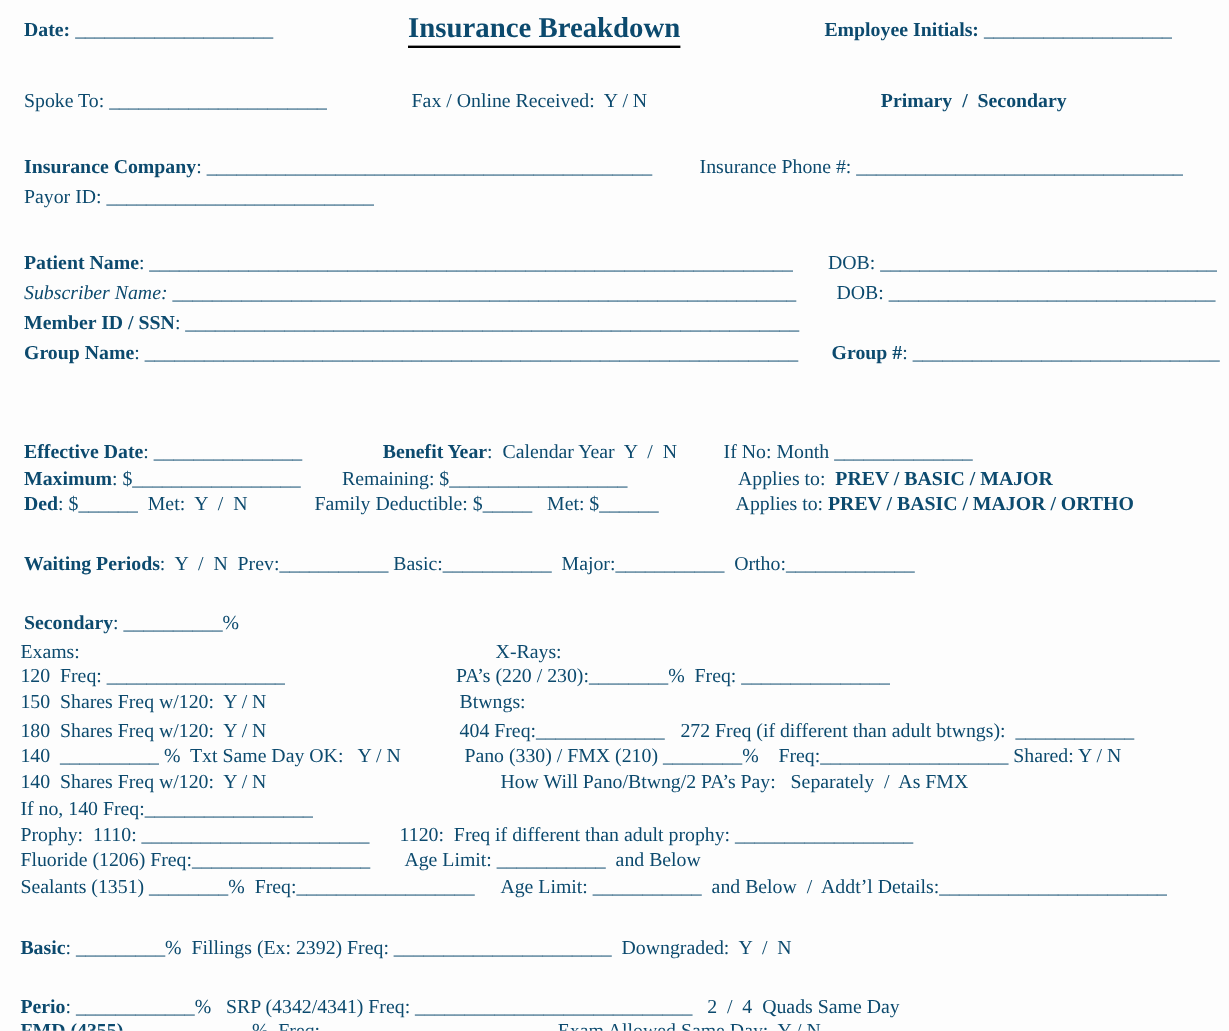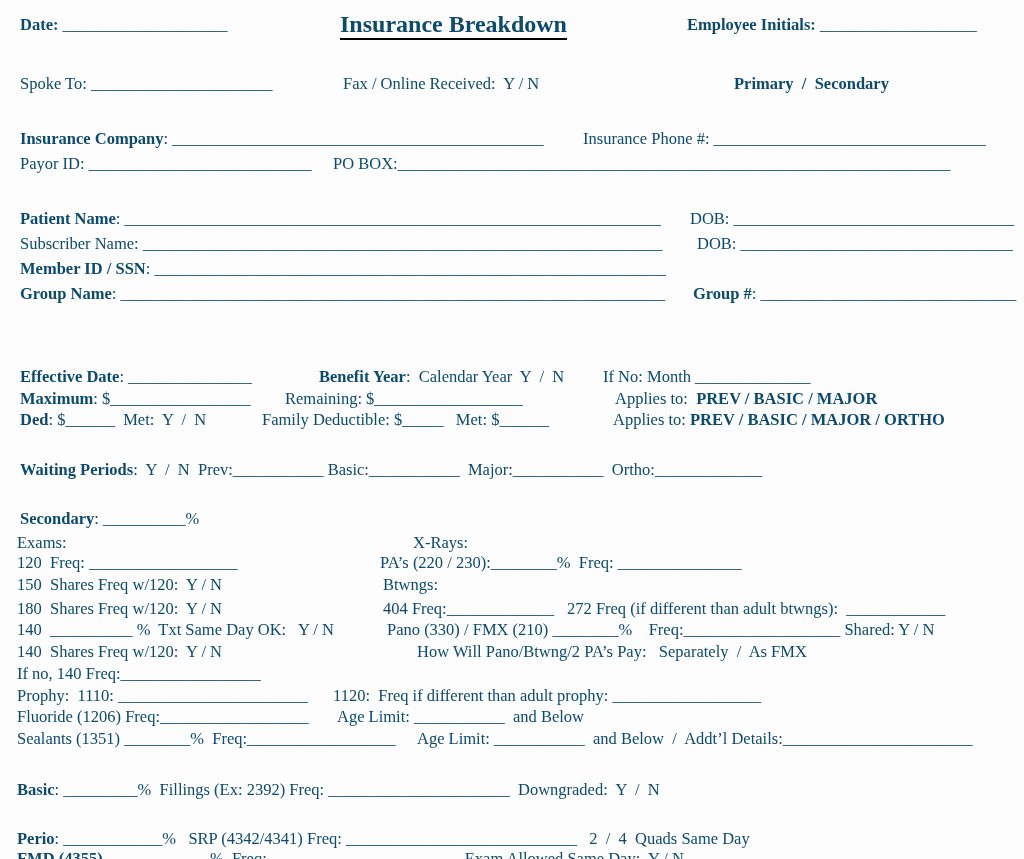--- a/index.html
+++ b/index.html
@@ -35,25 +35,24 @@
   <div class="c" style="top:11px;left:340px;"><span class="title">Insurance Breakdown</span></div>
   <div class="c" style="top:15px;left:687px;"><span class="b">Employee Initials:</span><span> ___________________</span></div>
 
   <div class="c" style="top:74px;left:20px;">Spoke To: ______________________</div>
   <div class="c" style="top:74px;left:343px;">Fax / Online Received:  Y / N</div>
   <div class="c b" style="top:74px;left:690px;margin-left:44px;">Primary  /  Secondary</div>
 
   <div class="c" style="top:129px;left:20px;"><span class="b">Insurance Company</span><span>: _____________________________________________</span></div>
   <div class="c" style="top:129px;left:583px;">Insurance Phone #: _________________________________</div>
   <div class="c" style="top:154px;left:20px;">Payor ID: ___________________________</div>
-  <div class="c" style="top:154px;left:333px;">PO BOX:___________________________________________________________________</div>
 
   <div class="c" style="top:209px;left:20px;"><span class="b">Patient Name</span><span>: _________________________________________________________________</span></div>
   <div class="c" style="top:209px;left:690px;">DOB: __________________________________</div>
-  <div class="c" style="top:234px;left:20px;">Subscriber Name: _______________________________________________________________</div>
+  <div class="c" style="top:234px;left:20px;font-style:italic;">Subscriber Name: _______________________________________________________________</div>
   <div class="c" style="top:234px;left:697px;">DOB: _________________________________</div>
   <div class="c" style="top:259px;left:20px;"><span class="b">Member ID / SSN</span><span>: ______________________________________________________________</span></div>
   <div class="c" style="top:284px;left:20px;"><span class="b">Group Name</span><span>: __________________________________________________________________</span></div>
   <div class="c" style="top:284px;left:693px;"><span class="b">Group #</span><span>: _______________________________</span></div>
 
   <div class="c" style="top:367px;left:20px;"><span class="b">Effective Date</span><span>: _______________</span></div>
   <div class="c" style="top:367px;left:319px;"><span class="b">Benefit Year</span><span>:  Calendar Year  Y  /  N</span></div>
   <div class="c" style="top:367px;left:603px;">If No: Month ______________</div>
 
   <div class="c" style="top:389px;left:20px;"><span class="b">Maximum</span><span>: $_________________</span></div>

